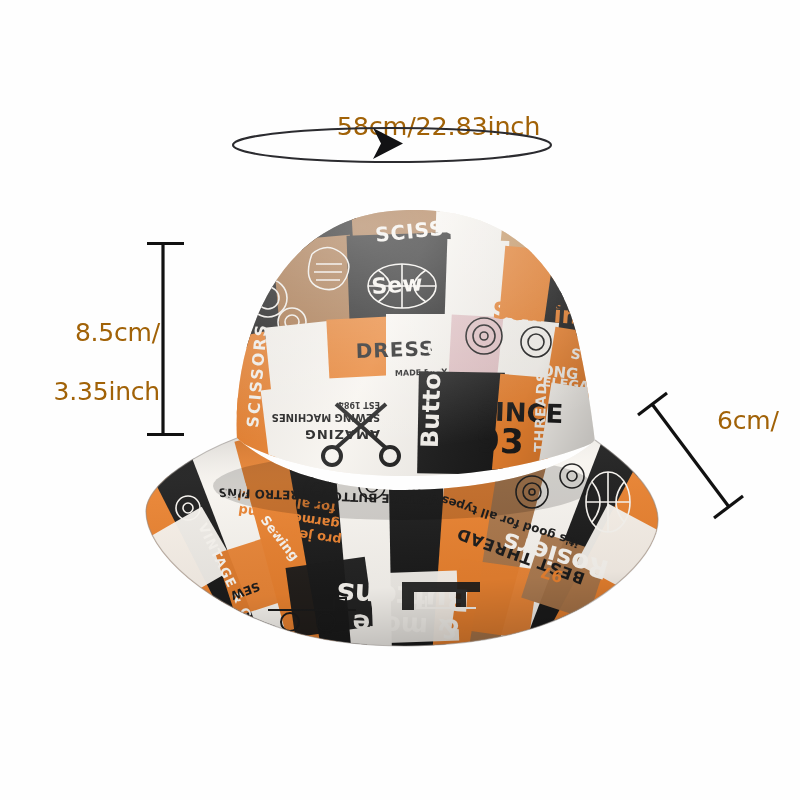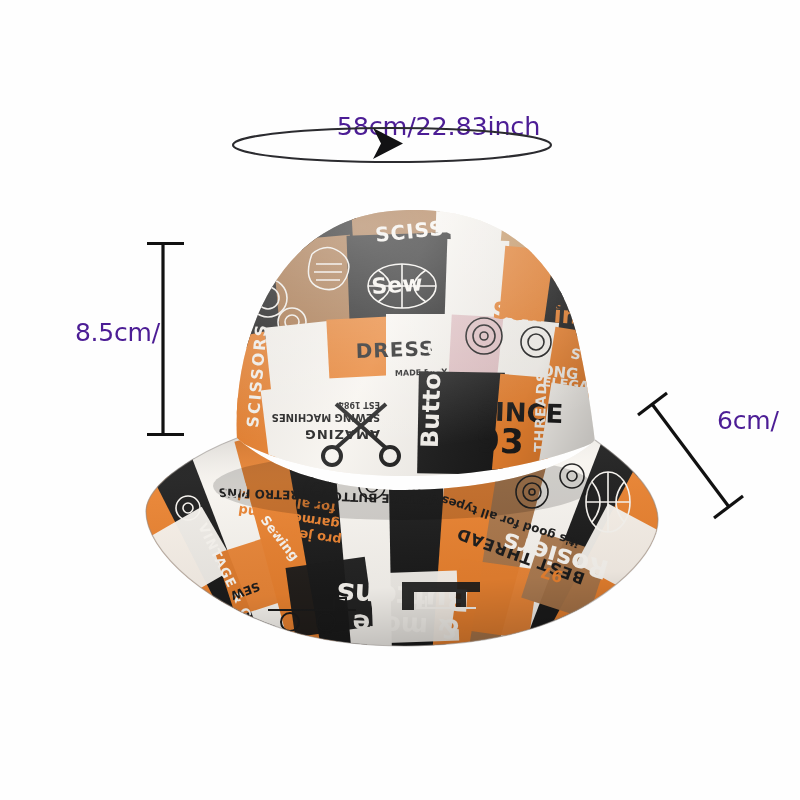--- a/index.html
+++ b/index.html
@@ -14,21 +14,21 @@
     position: relative;
     width: 800px;
     height: 800px;
     background: #fefefe;
     overflow: hidden;
   }
 
   
   .dim-label {
     position: absolute;
-    color: #4c1d95;
+    color: #a16207;
     font-family: "DejaVu Sans", sans-serif;
     font-size: 25px;
     line-height: 1.18;
     letter-spacing: -0.2px;
     white-space: pre;
     user-select: none;
   }
   #label-circumference {
     left: 305px;
     top: 81px;
@@ -118,20 +118,21 @@
     <span>58cm/22.83inch</span>
   </div>
 
   <svg id="circumference-ellipse" viewBox="0 0 322 38">
     <ellipse cx="161" cy="19" rx="159" ry="17"></ellipse>
     <path class="arrow" d="M 142 2 L 172 17.5 L 142 33 L 150 17.5 Z"></path>
   </svg>
 
   <div class="dim-label" id="label-height">
     <span class="dim-line1">8.5cm/</span>
+    <span class="dim-line2">3.35inch</span>
   </div>
 
   <svg id="height-dim-line" viewBox="0 0 46 206">
     <line x1="23" y1="7" x2="23" y2="199"></line>
     <line x1="7" y1="7.5" x2="44" y2="7.5"></line>
     <line x1="7" y1="198.5" x2="44" y2="198.5"></line>
   </svg>
 
   <div class="dim-label" id="label-brim">
     <span class="dim-line1">6cm/</span>

